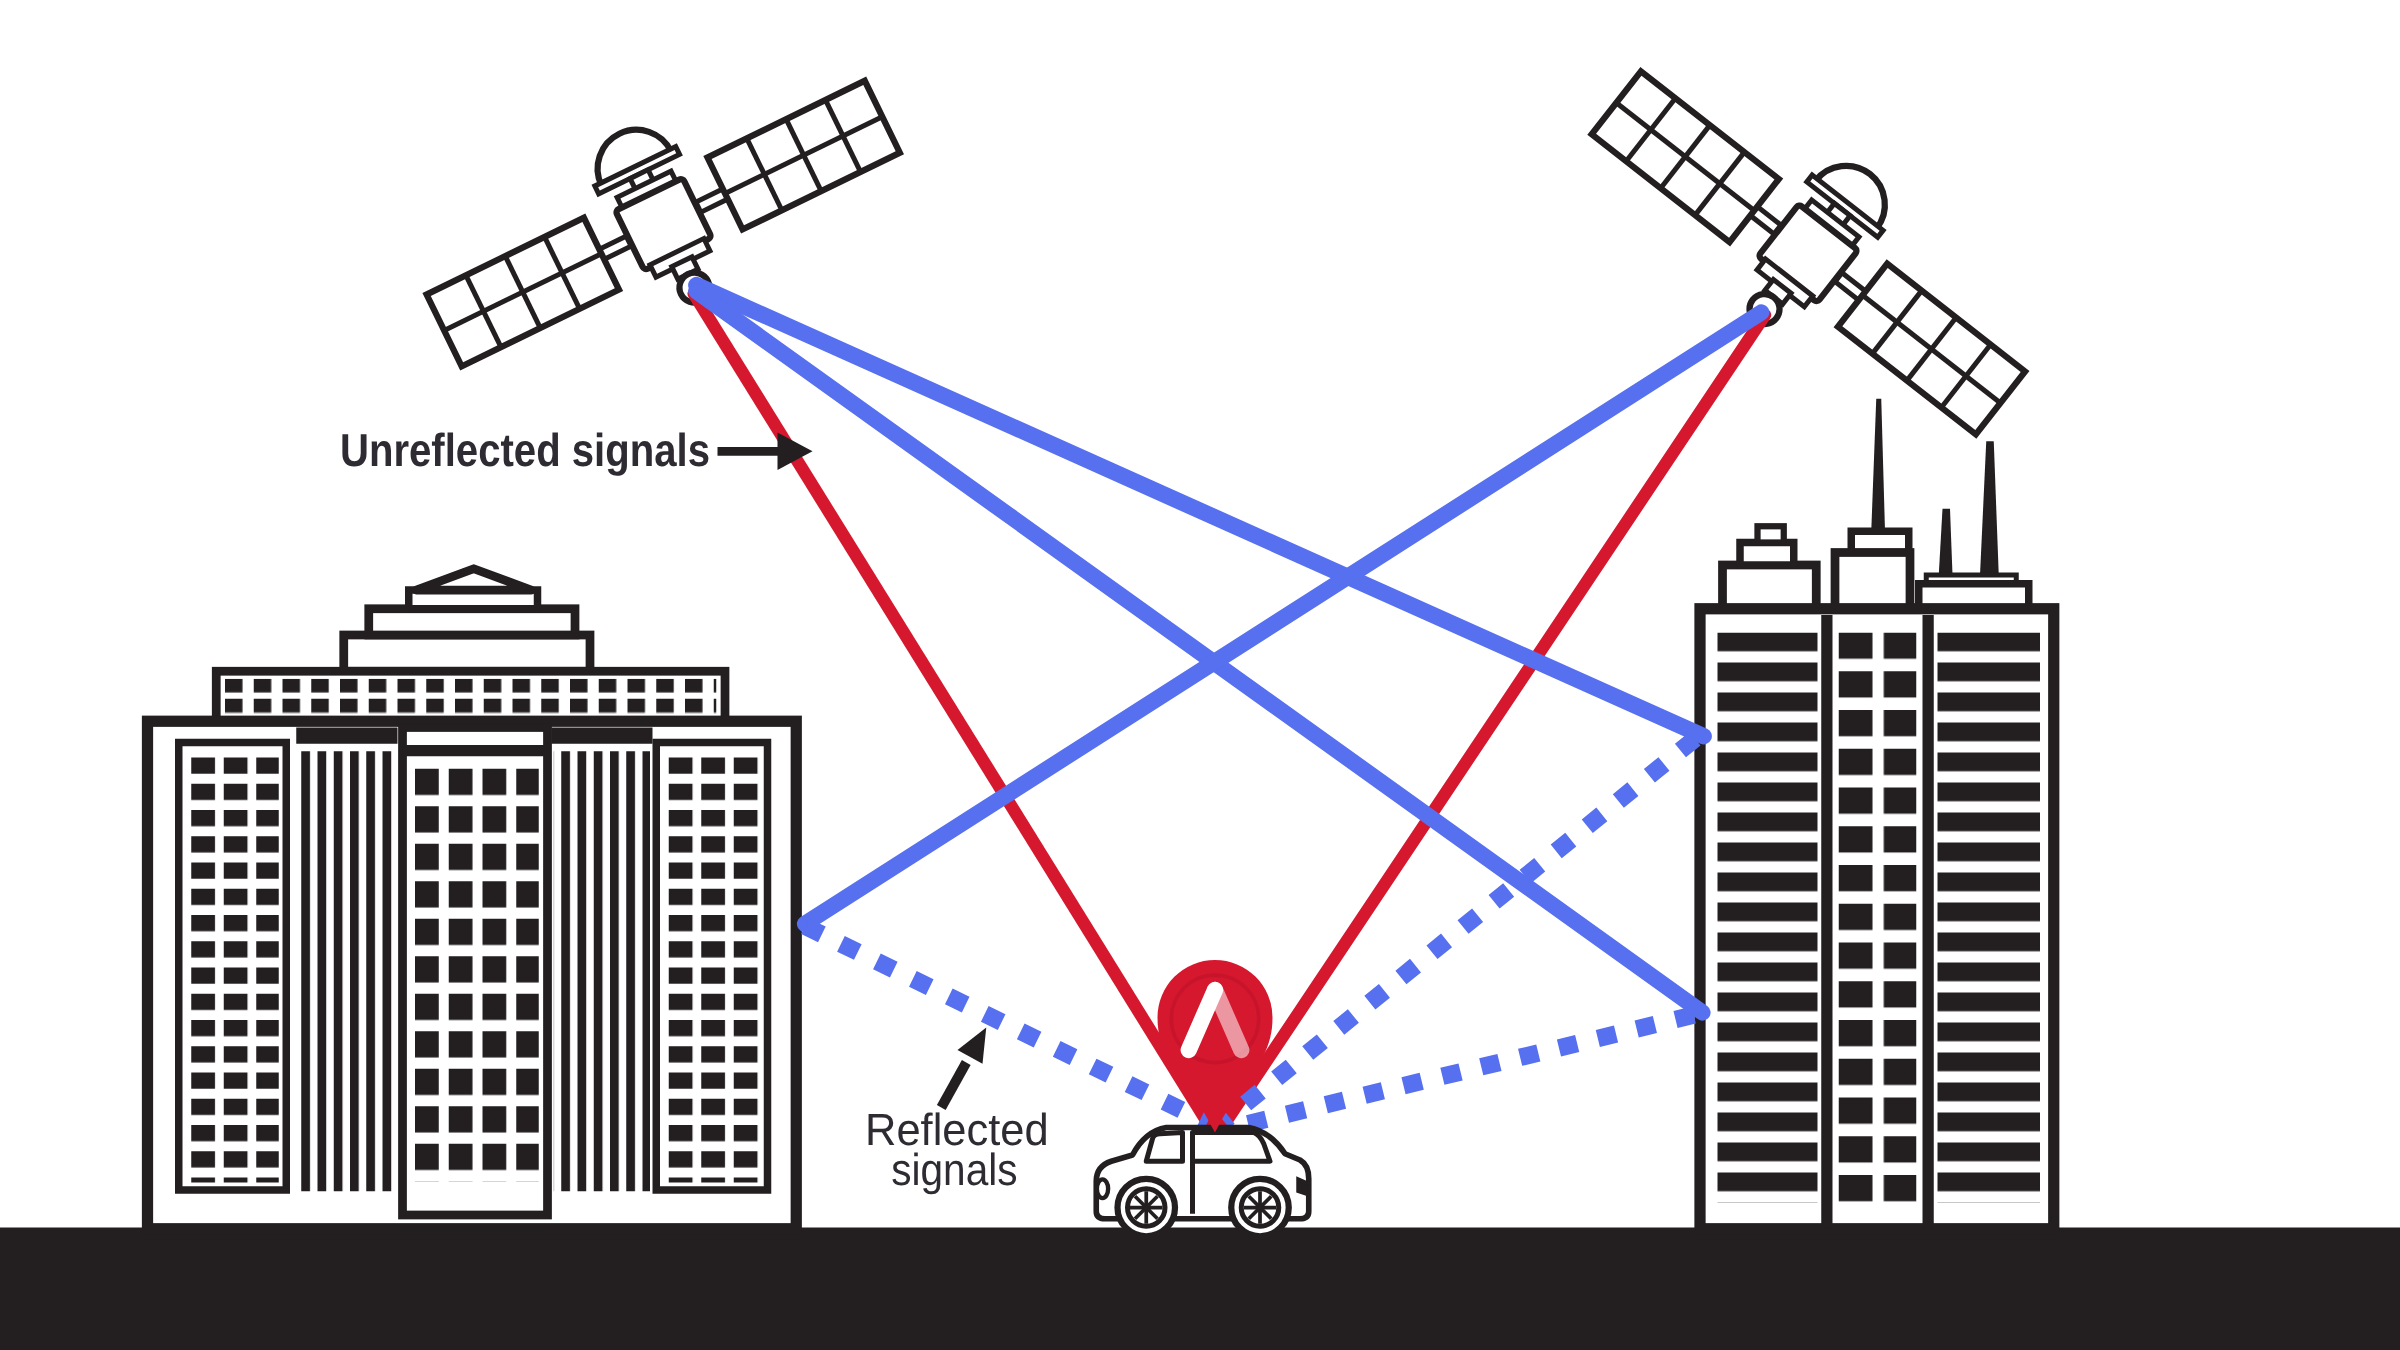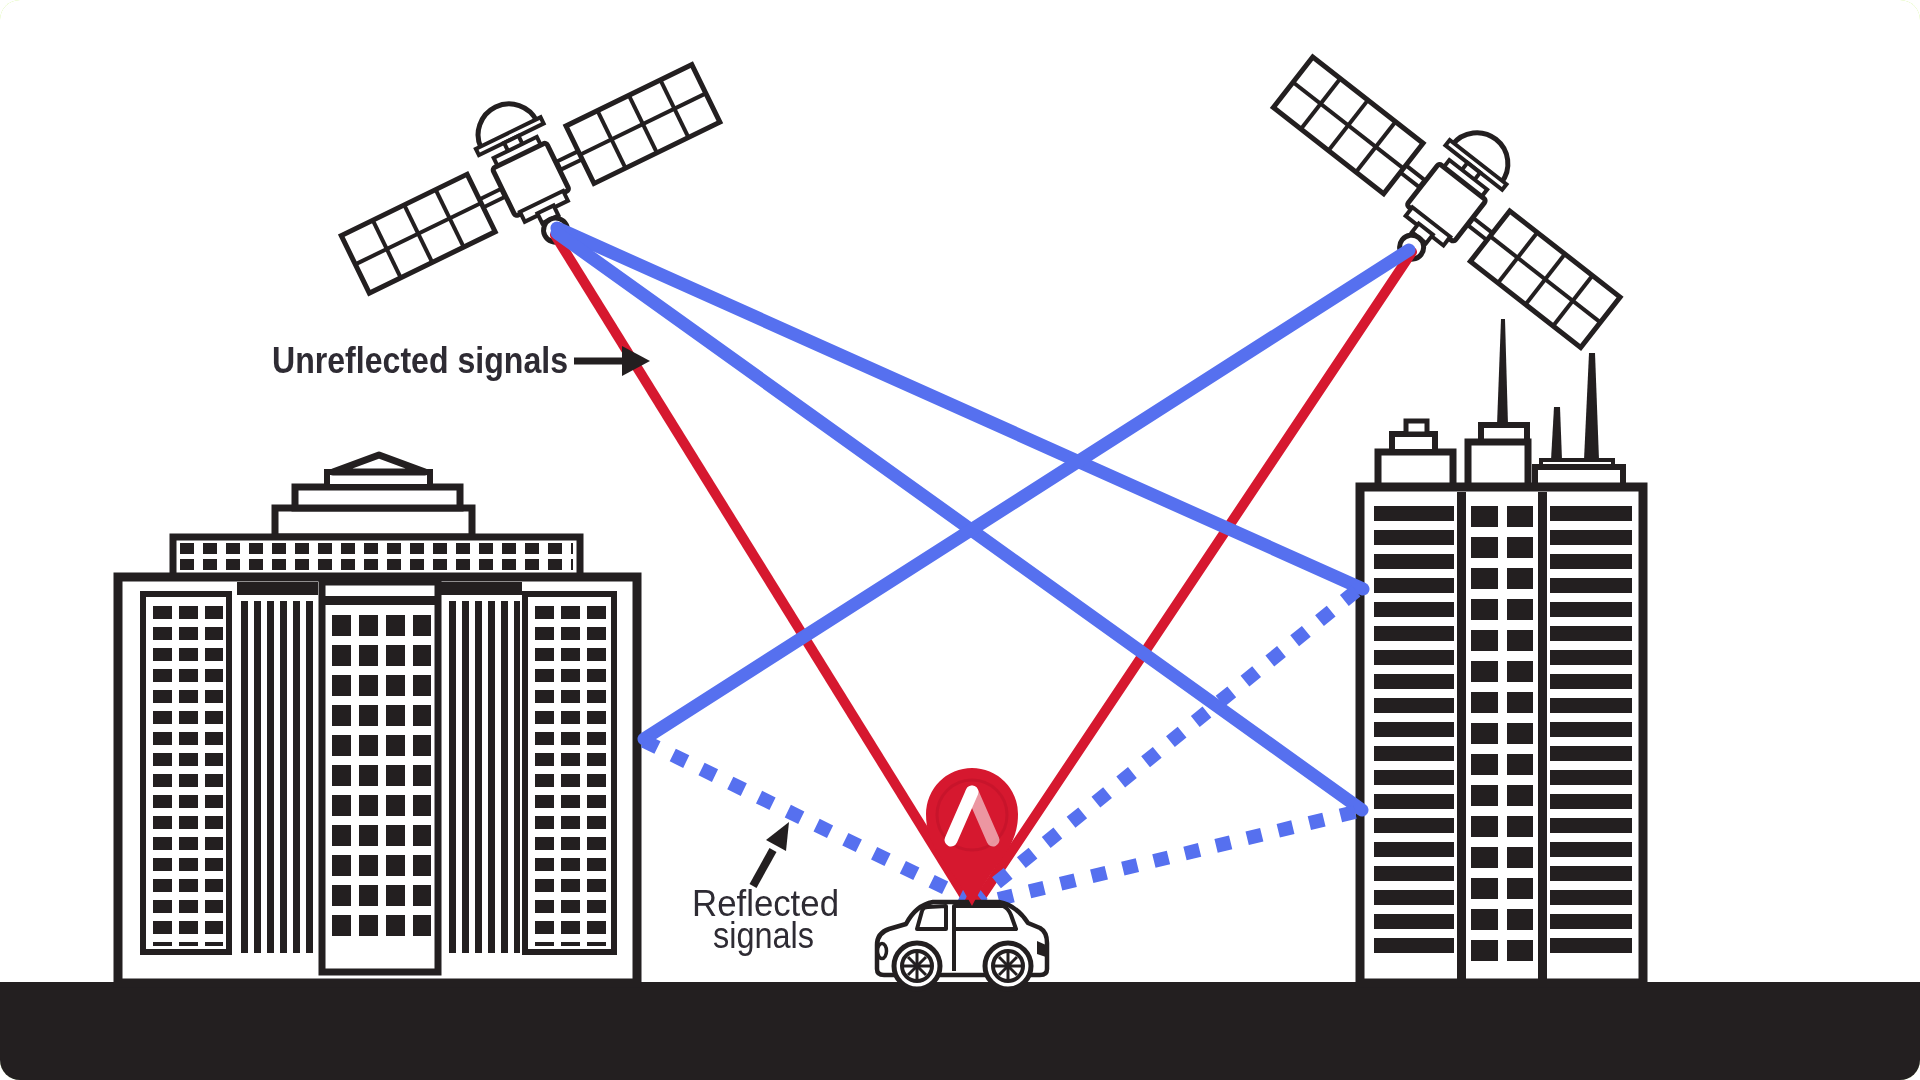--- a/index.html
+++ b/index.html
@@ -1,17 +1,17 @@
 <!DOCTYPE html>
 <html><head>
 <meta charset="utf-8">
 <style>
   html,body{margin:0;padding:0;background:#fff;}
   .stage{position:relative;width:1920px;height:1080px;background:#bef264;overflow:hidden;
-         font-family:"Liberation Sans",sans-serif;border-radius:20px;}
+         font-family:"Liberation Sans",sans-serif;}
   svg{display:block;}
   .ink{stroke:#231f20;fill:#ffffff;}
   .inkline{stroke:#231f20;fill:none;}
   .inkfill{fill:#231f20;stroke:none;}
   text{font-family:"Liberation Sans",sans-serif;}
   .lbl-bold{font-weight:bold;font-size:37px;}
   .lbl-reg{font-weight:normal;font-size:36px;}
 </style>
 </head>
 <body>

